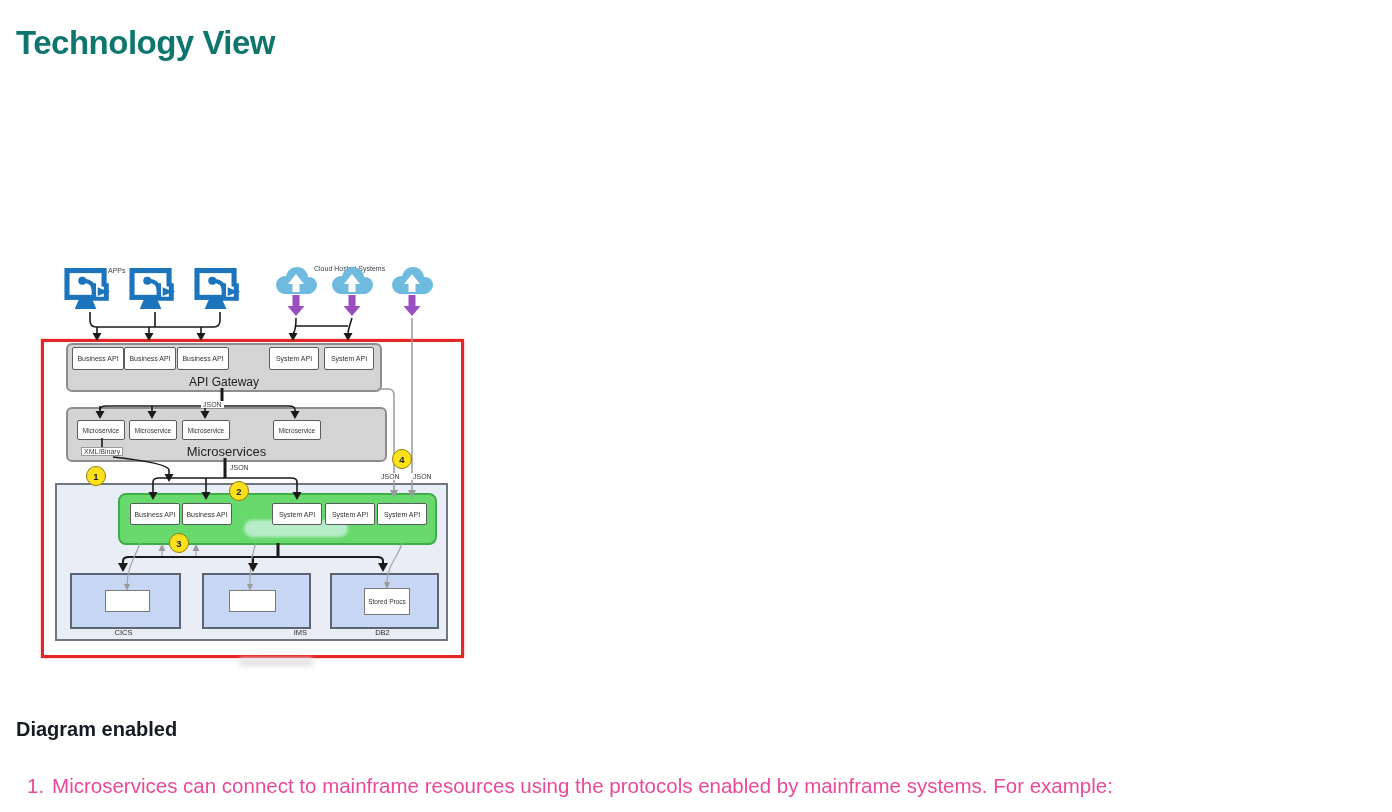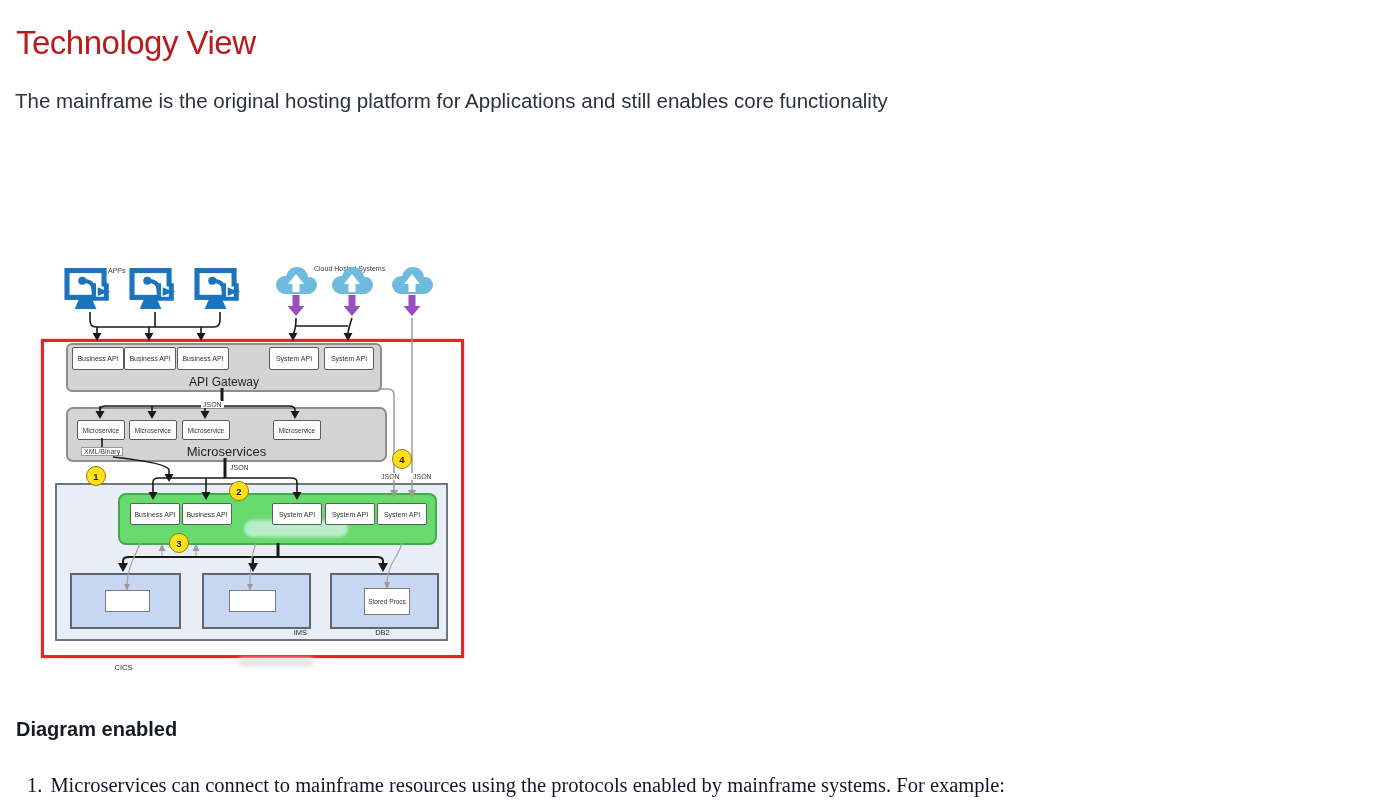--- a/index.html
+++ b/index.html
@@ -1,22 +1,22 @@
 <!DOCTYPE html>
 <html><head>
 <meta charset="utf-8">
 <style>
   html,body{margin:0;padding:0;background:#ffffff;}
   .page{position:relative;width:1392px;height:812px;background:#fff;overflow:hidden;
         font-family:"Liberation Sans",sans-serif;color:#22272e;}
   .abs{position:absolute;}
-  .page-title{left:16px;top:24px;font-size:33px;font-weight:400;color:#b91c1c;letter-spacing:-0.5px;}
+  .page-title{left:16px;top:24px;font-size:33px;font-weight:700;color:#0f766e;letter-spacing:-0.5px;}
   .intro{left:15px;top:89px;font-size:20.5px;color:#2b323a;}
   .details-heading{left:16px;top:718px;font-size:20px;font-weight:700;color:#161b22;}
-  .list-row{left:27px;top:774px;font-size:20.5px;color:#0f172a;font-family:Liberation Serif, serif;}
+  .list-row{left:27px;top:774px;font-size:20.5px;color:#ec4899;}
   .list-num{display:inline-block;margin-right:8px;}
 
   
   .diagram{left:0;top:0;width:1392px;height:596px;}
   .tiny-label{font-size:7px;color:#3c4146;white-space:nowrap;}
   .red-frame{left:41px;top:339px;width:417px;height:313px;border:3px solid #e32626;box-shadow:0 0 2px rgba(255,80,80,.6);}
   .gray-container{background:#d4d4d4;border:2px solid #8d8d8d;border-radius:6px;}
   .container-title{position:absolute;left:0;right:0;bottom:1px;text-align:center;color:#1f1f1f;}
   .sbox{background:#ffffff;border:1px solid #5c5c5c;border-radius:2px;display:flex;align-items:center;justify-content:center;
         font-size:7px;color:#333;height:21px;white-space:nowrap;z-index:2;}
@@ -34,21 +34,20 @@
   .bordered-label{border:1px solid #9a9a9a;}
   .bottom-smudge{left:238px;top:658px;width:76px;height:9px;background:#e7e7e7;border-radius:5px;filter:blur(2px);}
   svg.wires{position:absolute;left:0;top:0;z-index:3;pointer-events:none;}
 </style>
 </head>
 <body>
 
 <div class="page">
 
   <div class="abs page-title">Technology View</div>
-  <div class="abs intro">The mainframe is the original hosting platform for Applications and still enables core functionality</div>
 
   <div class="abs diagram">
 
     <div class="abs tiny-label" style="left:108px;top:267px;">APPs</div>
     <div class="abs tiny-label" style="left:314px;top:265px;">Cloud Hosted Systems</div>
 
     <svg class="abs" style="left:64px;top:268px;" width="52" height="46" viewBox="0 0 40 36">
       <rect x="2" y="2" width="29" height="21" fill="none" stroke="#1b74bc" stroke-width="4"></rect>
       <path d="M12,23 h9 l4,9 h-17 z" fill="#1b74bc"></path>
       <circle cx="14" cy="10" r="3.2" fill="#1b74bc"></circle>
@@ -108,21 +107,21 @@
 
     <div class="abs gray-container" style="left:66px;top:343px;width:312px;height:45px;">
       <div class="container-title" style="font-size:12px;">API Gateway</div>
     </div>
     <div class="abs sbox" style="left:72px;top:347px;width:50px;">Business API</div>
     <div class="abs sbox" style="left:124px;top:347px;width:50px;">Business API</div>
     <div class="abs sbox" style="left:177px;top:347px;width:50px;">Business API</div>
     <div class="abs sbox" style="left:269px;top:347px;width:48px;">System API</div>
     <div class="abs sbox" style="left:324px;top:347px;width:48px;">System API</div>
 
-    <div class="abs gray-container" style="left:66px;top:407px;width:317px;height:51px;border-radius:7px;">
+    <div class="abs gray-container" style="left:66px;top:407px;width:317px;height:51px;">
       <div class="container-title" style="font-size:13px;">Microservices</div>
     </div>
     <div class="abs sbox" style="left:77px;top:420px;width:46px;height:18px;font-size:6.5px;">Microservice</div>
     <div class="abs sbox" style="left:129px;top:420px;width:46px;height:18px;font-size:6.5px;">Microservice</div>
     <div class="abs sbox" style="left:182px;top:420px;width:46px;height:18px;font-size:6.5px;">Microservice</div>
     <div class="abs sbox" style="left:273px;top:420px;width:46px;height:18px;font-size:6.5px;">Microservice</div>
 
     <div class="abs zos-box"></div>
     <div class="abs bottom-smudge"></div>
 
@@ -133,21 +132,21 @@
     <div class="abs sbox" style="left:272px;top:503px;width:48px;height:20px;">System API</div>
     <div class="abs sbox" style="left:325px;top:503px;width:48px;height:20px;">System API</div>
     <div class="abs sbox" style="left:377px;top:503px;width:48px;height:20px;">System API</div>
 
     <div class="abs blue-box" style="left:70px;top:573px;width:107px;height:52px;"></div>
     <div class="abs blue-box" style="left:202px;top:573px;width:105px;height:52px;"></div>
     <div class="abs blue-box" style="left:330px;top:573px;width:105px;height:52px;"></div>
     <div class="abs wbox" style="left:105px;top:590px;width:43px;height:20px;"></div>
     <div class="abs wbox" style="left:229px;top:590px;width:45px;height:20px;"></div>
     <div class="abs wbox" style="left:364px;top:588px;width:44px;height:25px;">Stored Procs</div>
-    <div class="abs sys-label" style="left:70px;top:628px;width:107px;margin-top:35px;">CICS</div>
+    <div class="abs sys-label" style="left:70px;top:628px;width:107px;">CICS</div>
     <div class="abs sys-label" style="left:202px;top:628px;width:105px;text-align:right;">IMS</div>
     <div class="abs sys-label" style="left:330px;top:628px;width:105px;">DB2</div>
 
     <svg class="wires" width="1392" height="812" viewBox="0 0 1392 812">
       <g fill="none" stroke="#1a1a1a" stroke-width="1.6">
         <path d="M90,312 V320 Q90,327 96,327 H214 Q220,327 220,320 V312"></path>
         <path d="M155,312 V327"></path>
         <path d="M97,327 V334"></path>
           <path d="M149,327 V334"></path>
           <path d="M201,327 V334"></path>

